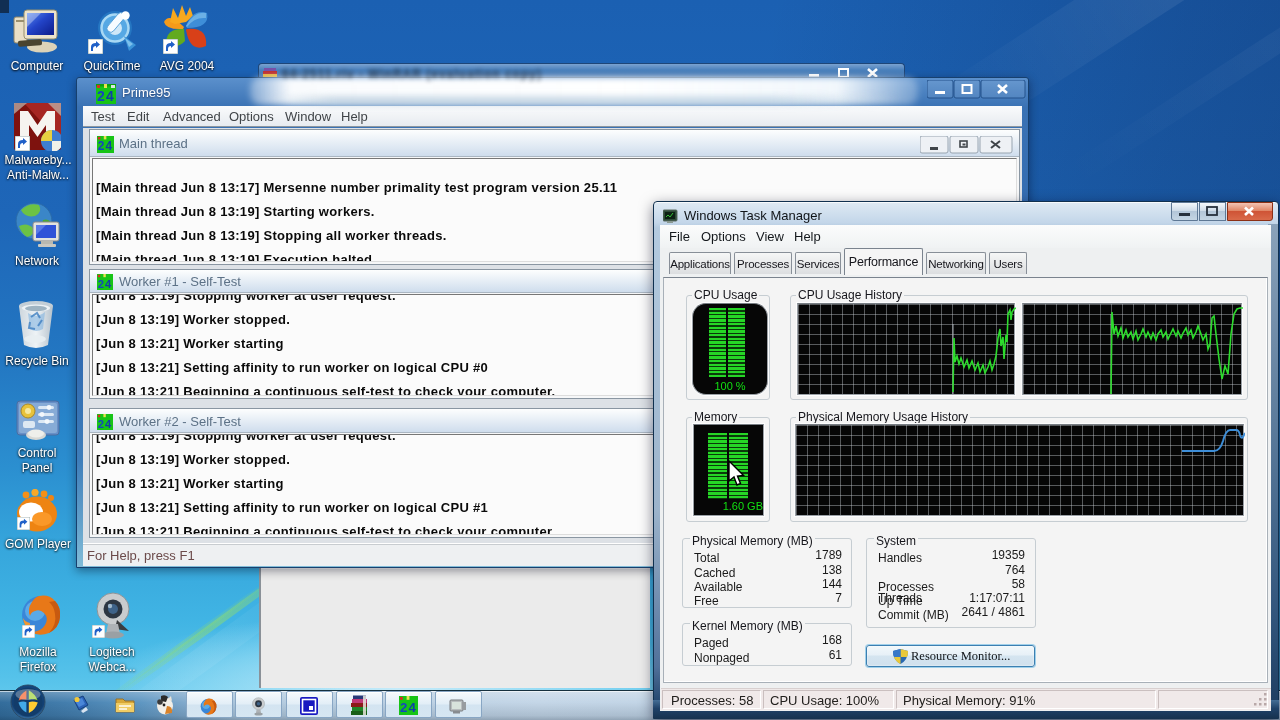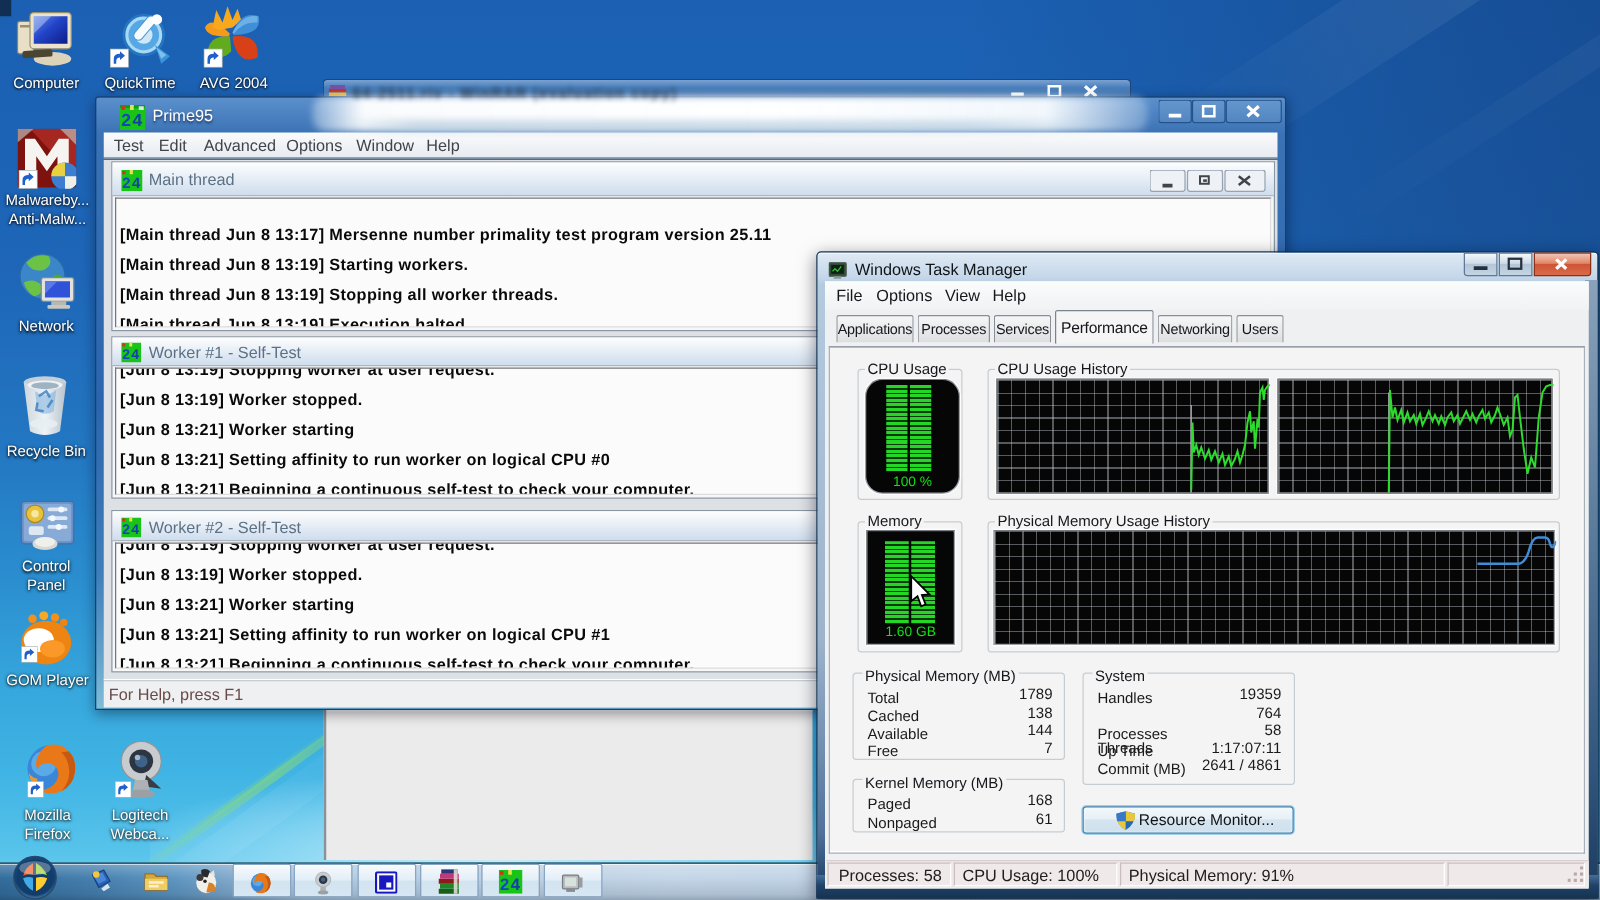--- a/index.html
+++ b/index.html
@@ -387,21 +387,21 @@
         <div class="grid"></div>
    <svg style="position:absolute;left:0;top:0" width="220" height="92" viewBox="0 0 220 92">
     <path d="M88 90 L88 10" stroke="#a8aeb4" stroke-width="1"></path>
     <path d="M88 90 L89 8 L91 30 L93 22 L95 32 L98 24 L100 34 L103 26 L105 33 L108 28 L110 35 L113 27 L115 36 L118 30 L120 25 L123 33 L125 28 L128 35 L130 29 L133 36 L135 30 L138 26 L140 33 L143 28 L145 35 L148 29 L150 25 L153 32 L155 27 L158 34 L160 29 L163 24 L165 31 L168 26 L170 34 L173 28 L175 22 L178 30 L180 36 L183 30 L185 45 L187 40 L189 14 L191 12 L193 30 L196 55 L199 75 L202 62 L205 70 L208 30 L211 10 L214 5 L217 4 L220 4" fill="none" stroke="#2ddc2d" stroke-width="1.6"></path>
    </svg>
   </div>
 
   <div class="blkpanel" style="left:693px;top:424px;width:71px;height:92px;">
    <div class="ledcol" style="left:14px;top:8px;height:66px;width:19px;"></div>
    <div class="ledcol" style="left:35px;top:8px;height:66px;width:19px;"></div>
-   <div style="position:absolute;left:0;bottom:3px;width:100%;text-align:center;color:#12e012;font-size:11px;">1.60 GB</div>
+   <div style="position:absolute;left:0;bottom:3px;width:100%;text-align:right;color:#12e012;font-size:11px;">1.60 GB</div>
   </div>
 
   <div class="blkpanel" style="left:795px;top:424px;width:449px;height:92px;">
         <div class="grid"></div>
    <svg style="position:absolute;left:0;top:0" width="449" height="92" viewBox="0 0 449 92">
     <path d="M386 26 L418 26 Q424 26 427 16 Q430 5 434 5 L440 5 Q443 5 444 10 Q445 14 447 12 L449 8" fill="none" stroke="#3e8ed8" stroke-width="2"></path>
    </svg>
   </div>
 
   <div class="tmrow" style="left:694px;top:551px;">Total</div>
@@ -429,21 +429,21 @@
   <div class="tmrow" style="left:878px;top:608px;">Commit (MB)</div>
       <div class="tmval" style="left:950px;top:605px;width:75px;">2641 / 4861</div>
 
   <div class="abs" style="left:866px;top:645px;width:169px;height:22px;background:linear-gradient(180deg,#f2f8fb,#e7f0f7 45%,#d5e5f0 50%,#cfe0ed);border:1px solid #3c7fb1;border-radius:3px;box-shadow:0 0 0 1px #a0d0ea,inset 0 0 2px #fff;">
    <svg style="position:absolute;left:26px;top:3px" width="15" height="16" viewBox="0 0 15 16">
           <path d="M7.5 0 L15 2 Q15 11 7.5 15 Q0 11 0 2 Z" fill="#2868b0"></path>
           <path d="M7.5 0 L15 2 Q15 6.5 14 8 L7.5 8 Z" fill="#e8c83a"></path>
           <path d="M0 2 Q0 6.5 1 8 L7.5 8 L7.5 0 Z" fill="#3878c8"></path>
           <path d="M1 8 Q2.5 12.5 7.5 15 L7.5 8 Z" fill="#e8c83a"></path>
         </svg>
-   <div style="position:absolute;left:44px;top:3px;font-size:12.5px;color:#101418;">Resource Monitor...</div>
+   <div style="position:absolute;left:44px;top:3px;font-size:12.5px;color:#101418;font-family:Liberation Serif, serif;">Resource Monitor...</div>
   </div>
 
   <div class="abs" style="left:661px;top:688px;width:610px;height:22px;background:#f0e9e9;border-top:1px solid #d8d0d0;">
    <div style="position:absolute;left:1px;top:1px;width:99px;height:19px;border:1px solid;border-color:#cabfbf #fff #fff #cabfbf;"></div>
    <div style="position:absolute;left:102px;top:1px;width:131px;height:19px;border:1px solid;border-color:#cabfbf #fff #fff #cabfbf;"></div>
    <div style="position:absolute;left:235px;top:1px;width:260px;height:19px;border:1px solid;border-color:#cabfbf #fff #fff #cabfbf;"></div>
    <div style="position:absolute;left:497px;top:1px;width:110px;height:19px;border:1px solid;border-color:#cabfbf #fff #fff #cabfbf;"></div>
    <div style="position:absolute;left:10px;top:4px;font-size:13px;color:#22201e;">Processes: 58</div>
    <div style="position:absolute;left:109px;top:4px;font-size:13px;color:#22201e;">CPU Usage: 100%</div>
    <div style="position:absolute;left:242px;top:4px;font-size:13px;color:#22201e;">Physical Memory: 91%</div>

